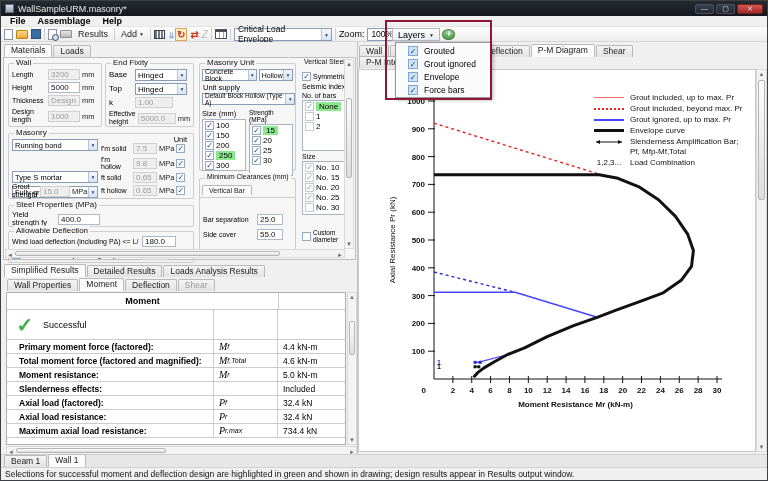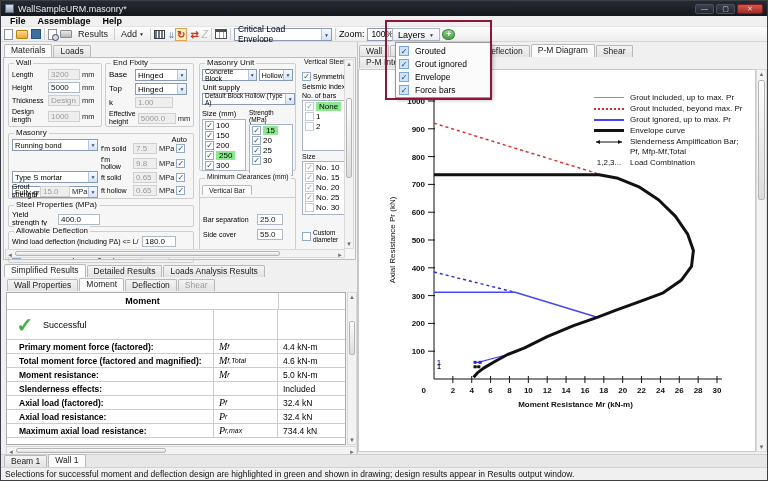--- a/index.html
+++ b/index.html
@@ -97,21 +97,21 @@
   .lg-row{display:flex;gap:6px;align-items:center;min-height:11px;}
   .lg-sw{flex:0 0 30px;height:8px;display:flex;align-items:center;justify-content:center;}
   .lg-line{width:30px;height:0;}
   .lg-txt2{margin-left:36px;min-height:10px;}
 
   
   .bottom-tabs{position:absolute;bottom:13px;left:0;right:0;height:13px;background:#e7e7e7;border-top:1px solid #cfcfcf;display:flex;align-items:flex-end;padding-left:3px;}
   .statusbar{position:absolute;bottom:0;left:0;right:0;height:13px;background:#f0f0f0;border-top:1px solid #d2d2d2;font-size:8.5px;line-height:12px;padding-left:4px;color:#111;white-space:nowrap;}
 
   
-  #layers-menu{position:absolute;left:394px;top:41px;width:96px;background:#fbfbfb;border:1px solid #979797;box-shadow:2px 2px 4px rgba(0,0,0,.3);z-index:100;padding:1px 0;}
+  #layers-menu{position:absolute;left:394px;top:41px;width:96px;background:#fbfbfb;border:1px solid #979797;box-shadow:2px 2px 4px rgba(0,0,0,.3);z-index:100;padding:1px 9px;}
   .mrow{display:flex;align-items:center;gap:6px;height:13px;padding-left:3px;font-size:8.5px;}
   .mcb{width:10px;height:10px;border:1px solid #7da7d9;background:#cfe3f7;font-size:8px;line-height:9px;text-align:center;color:#1d3f66;}
   .mcb::before{content:"✓";}
   #annotation-box{position:absolute;left:384px;top:19px;width:107px;height:80px;border:2px solid #8e1638;z-index:110;pointer-events:none;}
 </style>
 </head>
 <body>
 
 <div class="window">
 
@@ -248,21 +248,21 @@
               <div class="scombo" style="margin-bottom: 3px;">
                 <span style="font-size: 7.5px;">Fully grouted</span>
                 <span class="arr">▼</span>
               </div>
             </div>
           <div class="frow" style="position:absolute;left:3px;top:49px;margin:0">
             <span class="fl" style="flex-basis:26px;font-size:7px">Grout strength</span>
             <input class="inp dis" style="width: 30px;" readonly="" value="15.0">
             <span class="unit">MPa</span>
           </div>
-          <span style="position:absolute;right:6px;top:1px;font-size:7.5px">Auto</span>
+          <span style="position:absolute;right:6px;top:1px;font-size:7.5px">Unit</span>
           <div style="position:absolute;left:92px;top:9px;width:92px" id="masonry-props">
               <div class="frow" style="margin: 0px 0px 2px;">
                 <span style="flex: 0 0 30px; font-size: 7px;">f'm solid</span>
                 <input class="inp dis" readonly="" value="7.5" style="width: 24px;">
                 <span class="unit">MPa</span>
                 <span class="cb on"></span>
               </div>
               <div class="frow" style="margin: 0px 0px 2px;">
                 <span style="flex: 0 0 30px; font-size: 7px;">f'm hollow</span>
                 <input class="inp dis" readonly="" value="9.8" style="width: 24px;">

